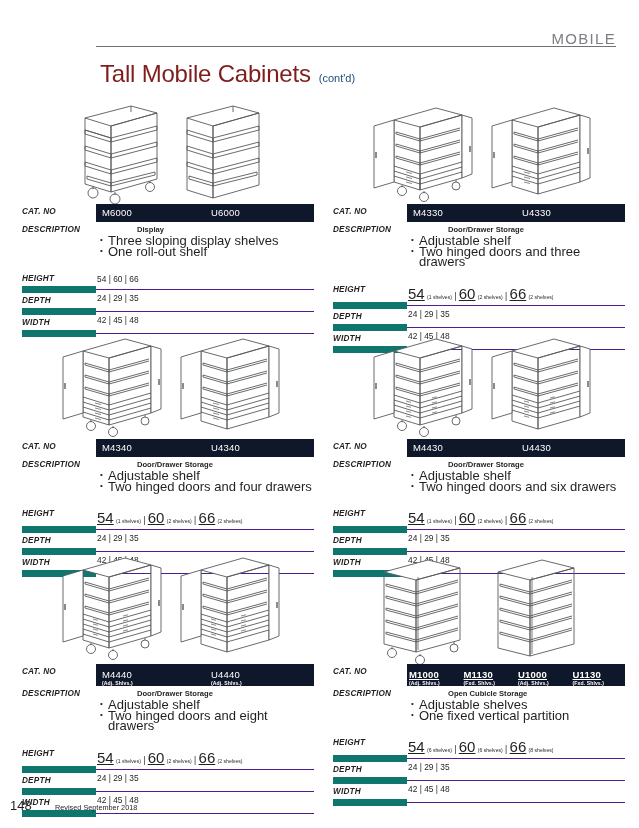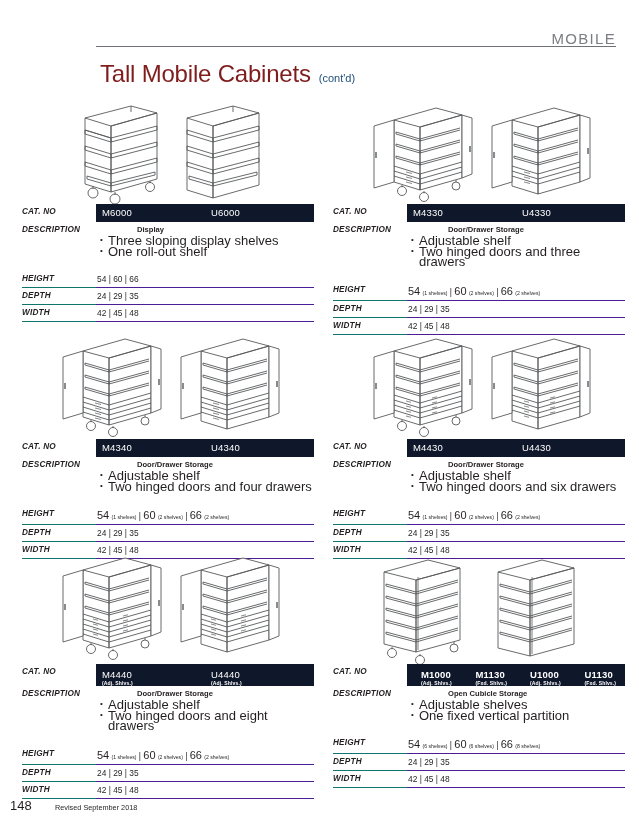--- a/index.html
+++ b/index.html
@@ -46,33 +46,33 @@
   .lbl{width:68px;vertical-align:top;font-weight:bold;font-size:8.2px;
        padding:3px 6px 2px 0;letter-spacing:.2px;color:#231f20;white-space:nowrap;font-style:italic;}
   .val{vertical-align:top;padding:0;}
 
   .catbar{background:#0f172a;color:#ffffff;height:18px;display:flex;align-items:center;}
   .catbar.tall{height:22px;align-items:flex-end;}
   .cat{font-size:9.5px;letter-spacing:.2px;line-height:18px;}
   .catbar.tall .cat{line-height:11px;padding-top:3px;}
   .cat .sub{display:block;font-size:5.1px;letter-spacing:.1px;line-height:6px;font-weight:bold;}
   .cat2 .cat{width:50%;padding-left:6px;box-sizing:border-box;}
-  .cat4 .cat{width:25%;padding-left:14px;box-sizing:border-box;font-weight:bold;}
+  .cat4 .cat{width:25%;padding-left:2px;box-sizing:border-box;font-weight:bold;text-decoration:underline;}
   .cat2 .cat{font-weight:normal;}
 
   .desc{padding:3px 0 0 1px;}
   .desc-title{font-weight:bold;font-size:7.6px;line-height:10px;padding-left:40px;}
   .desc ul{margin:1px 0 0 0;padding:0 0 0 11px;list-style:none;}
   .desc li{font-size:13px;line-height:10.5px;position:relative;}
   .desc li::before{content:"\2022";position:absolute;left:-8px;top:-1px;font-size:8px;color:#231f20;}
 
   .dimrow td{border-bottom:1px solid #4c1d95;}
-  .dimrow .lbl{border-bottom:1px solid #0f766e;padding-bottom:3px;}
+  .dimrow .lbl{border-bottom:7px solid #0f766e;padding-bottom:3px;}
   .dim{font-size:8.4px;padding:3px 0 3px 1px;white-space:nowrap;}
-  .dim .n{font-size:11px;}
+  .dim .n{font-size:15px;text-decoration:underline;}
   .dim .paren{font-size:5.1px;}
   .dim .bar{color:#231f20;}
 
   .spacer{height:14px;}
 
   
   .footer{position:absolute;left:0;top:798px;width:639px;}
   .foot-num{position:absolute;left:10px;top:0;font-size:13px;color:#231f20;}
   .foot-txt{position:absolute;left:55px;top:5px;font-size:7.3px;color:#231f20;}
 </style>

